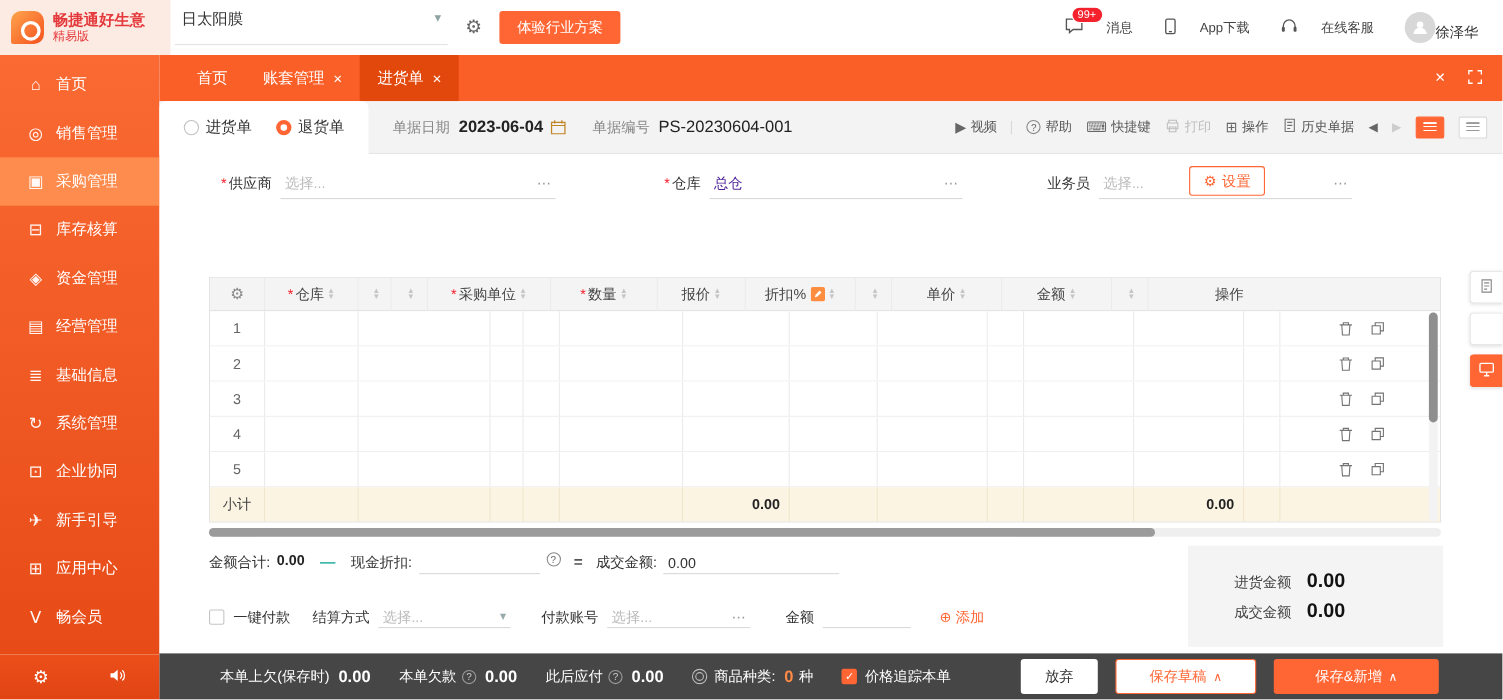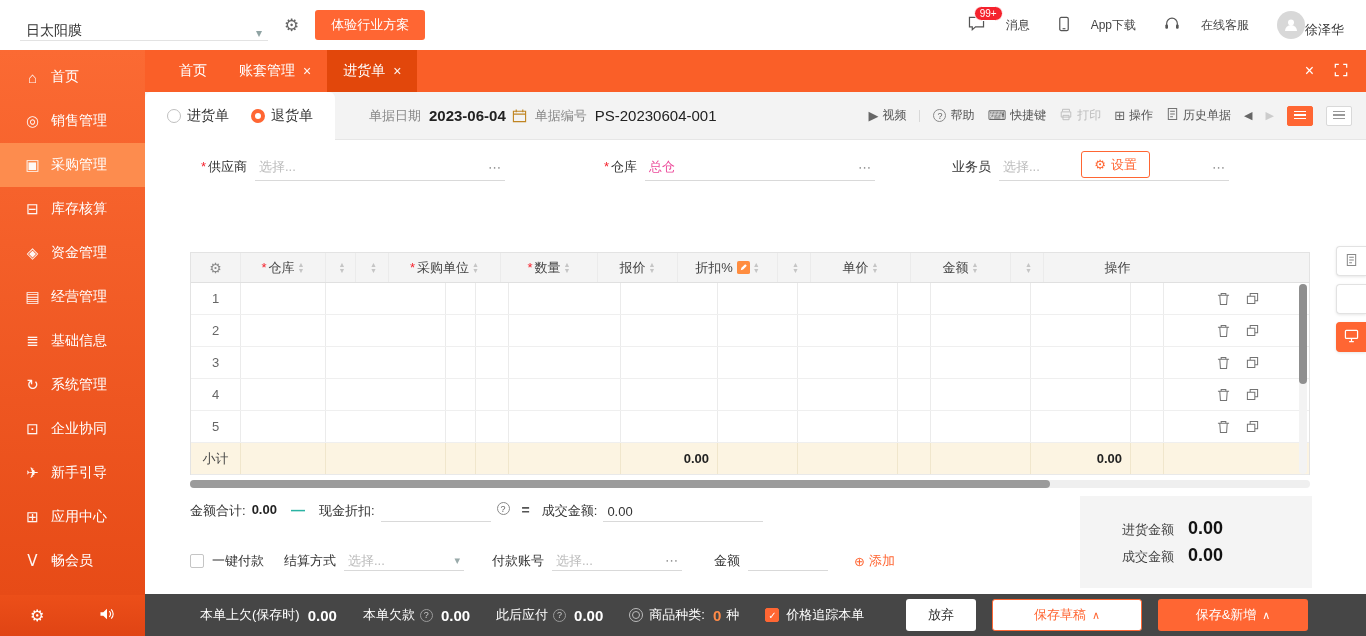--- a/index.html
+++ b/index.html
@@ -7,21 +7,21 @@
 body{font-family:"Liberation Sans","DejaVu Sans",sans-serif;position:relative;background:#fff;color:#333;overflow:hidden;font-size:13px}
 #page{position:absolute;inset:0}
 
 
 #header{position:absolute;left:0;top:0;width:1366px;height:50px;background:#fff;display:flex;align-items:center}
 #logo{width:155px;height:50px;background:#fcebe3;display:flex;align-items:center;padding-left:10px;gap:8px;flex:none}
 .logo-mark{width:30px;height:30px;border-radius:9px 9px 9px 2px;background:linear-gradient(135deg,#ffa54d,#f4511e);position:relative;flex:none}
 .logo-mark::after{content:"";position:absolute;left:9px;top:9px;width:12px;height:12px;border-radius:50%;border:3px solid #fff}
 .logo-text .t1{color:#e4393c;font-size:14px;font-weight:bold;line-height:17px;white-space:nowrap}
 .logo-text .t2{color:#e4393c;font-size:11px;line-height:13px}
-.account-select{margin-left:20px;width:248px;height:32px;border-bottom:1px solid #e3e3e3;display:flex;align-items:flex-end;justify-content:space-between;padding:0 6px;font-size:14px;cursor:pointer}
+.account-select{margin-left:4px;width:248px;height:32px;border-bottom:1px solid #e3e3e3;display:flex;align-items:flex-start;justify-content:space-between;padding:0 6px;font-size:14px;cursor:pointer}
 .caret-down{color:#8fa3a3;font-size:12px}
 .hgear{margin-left:16px;font-size:17px;color:#666;cursor:pointer}
 .trial-btn{margin-left:16px;height:30px;padding:0 16px;background:#ff6633;color:#fff;border:none;border-radius:3px;font-size:13px;cursor:pointer;font-family:inherit}
 #header-right{margin-left:auto;display:flex;align-items:center;gap:28px;padding-right:22px}
 .h-item{display:flex;align-items:center;gap:21px;font-size:12px;color:#444;position:relative;cursor:pointer}
 .badge{position:absolute;top:-10px;left:6px;background:#f5222d;color:#fff;font-size:10px;border-radius:8px;padding:0 5px;line-height:13px;border:1px solid #fff;z-index:2}
 .avatar{width:28px;height:28px;border-radius:50%;background:#d8d8d8;display:flex;align-items:center;justify-content:center;overflow:hidden}
 .user{display:flex;align-items:flex-end;gap:0}
 .uname{font-size:13px;color:#333}
 
@@ -66,21 +66,21 @@
 .vt i{display:block;width:12px;height:9px;background:repeating-linear-gradient(to bottom,currentColor 0 1.5px,transparent 1.5px 3.4px)}
 
 
 #content{position:absolute;left:145px;top:140px;width:1051px;height:454px;background:#fff}
 .form-row{position:absolute;left:0;width:100%;height:30px}
 .fgroup{position:absolute;display:flex;align-items:flex-end}
 .flabel{font-size:13px;color:#333;padding-bottom:5px;white-space:nowrap}
 .reqmark::before{content:"*";color:#f5222d;margin-right:2px}
 .fline{border-bottom:1px solid #d9d9d9;height:27px;display:flex;align-items:center;padding:0 4px;font-size:13px;margin-left:8px;cursor:text}
 .ph{color:#bbb}
-.val{color:#ec4899}
+.val{color:#4c1d95}
 .more{margin-left:auto;color:#999;cursor:pointer;font-size:13px}
 .settings-btn{position:absolute;right:46px;top:-3px;height:27px;padding:0 12px;border:1px solid #ff6633;color:#ff6633;background:#fff;border-radius:3px;display:flex;align-items:center;gap:5px;font-size:13px;cursor:pointer;font-family:inherit}
 
 
 #grid{position:absolute;left:45px;top:112px;width:1120px;border:1px solid #e3e3e3;border-bottom:none;background:#fff}
 .thead{display:flex;height:30px;background:#f4f4f4;border-bottom:1px solid #e0e0e0}
 .trow{display:flex;height:32px;border-bottom:1px solid #efefef;background:#fff}
 .tsub{display:flex;height:32px;background:#fcf4e2;border-bottom:1px solid #e9e9e9}
 .tc{border-right:1px solid #ebebeb;display:flex;align-items:center;justify-content:center;font-size:13px;color:#444;overflow:hidden;flex:none}
 .tc:last-child{border-right:none}
@@ -123,35 +123,42 @@
 #footbar{position:absolute;left:145px;top:594px;width:1221px;height:42px;background:#464646;display:flex;align-items:center;padding:0 58px 0 55px;color:#fff;font-size:13px}
 .f-group{display:flex;align-items:center;margin-right:26px;white-space:nowrap}
 .f-val{font-weight:bold;font-size:15px;margin-left:8px}
 .fq{width:13px;height:13px;border:1px solid #9a9a9a;border-radius:50%;display:inline-flex;align-items:center;justify-content:center;margin-left:5px;flex:none}
 .fq::before{content:"?";font-size:9px;color:#ccc}
 .fdot{width:14px;height:14px;border:1px solid #bbb;border-radius:50%;display:inline-flex;align-items:center;justify-content:center;margin-right:6px;flex:none}
 .fdot::before{content:"";width:6px;height:6px;border:1px solid #bbb;border-radius:50%}
 .orangeval{color:#ff8a47}
 .btn{height:32px;border-radius:3px;font-size:13px;display:flex;align-items:center;justify-content:center;cursor:pointer;font-family:inherit;border:none}
 .btn-plain{background:#fff;color:#333;width:70px;margin-left:auto}
-.btn-draft{background:#fff;color:#ff6633;border:1px solid #ff6633;width:150px;gap:6px;margin-left:16px}
+.btn-draft{background:#fff;color:#ff6633;border:1px solid #ff6633;width:128px;gap:6px;margin-left:16px}
 .btn-save{background:#ff6633;color:#fff;width:150px;gap:6px;margin-left:16px}
 .up{font-size:11px}
 
 
 #floatbar{position:absolute;right:0;top:246px;display:flex;flex-direction:column;gap:8px;z-index:5}
 .fbtn{width:30px;height:30px;background:#fff;border:1px solid #e2e2e2;border-right:none;border-radius:4px 0 0 4px;display:flex;align-items:center;justify-content:center;box-shadow:0 1px 3px rgba(0,0,0,.10);cursor:pointer}
 .fbtn.orange{background:#ff6633;border-color:#ff6633}
 </style>
 </head>
 <body>
 
 <div id="page">
 
   <header id="header">
+    <div id="logo">
+      <div class="logo-mark"></div>
+      <div class="logo-text">
+        <div class="t1">畅捷通好生意</div>
+        <div class="t2">精易版</div>
+      </div>
+    </div>
     <div class="account-select">
       <span>日太阳膜</span>
       <span class="caret-down">▾</span>
     </div>
     <span class="hgear">⚙</span>
     <button class="trial-btn">体验行业方案</button>
     <div id="header-right">
       <div class="h-item">
         <span class="badge">99+</span>
         <span><svg width="17" height="15" viewBox="0 0 18 16">
@@ -268,28 +275,28 @@
     <div class="doc-type">
       <label class="radio">
           <span class="rdot"></span>
           <span>进货单</span>
         </label>
       <label class="radio sel">
           <span class="rdot"></span>
           <span>退货单</span>
         </label>
     </div>
-    <span class="field-label" style="margin-left:34px">单据日期</span>
+    <span class="field-label" style="margin-left:22px">单据日期</span>
     <span class="docdate">2023-06-04</span>
     <span class="calico">
         <svg width="15" height="15" viewBox="0 0 16 16">
           <path d="M1.5 3.5h13v11h-13zM1.5 6.5h13M4.5 1.5v3M11.5 1.5v3" fill="none" stroke="#c08522" stroke-width="1.2"></path>
         </svg>
       </span>
-    <span class="field-label" style="margin-left:8px">单据编号</span>
+    <span class="field-label" style="margin-left:24px">单据编号</span>
     <span class="docno">PS-20230604-001</span>
     <div id="tb-right">
       <span class="tbi">
           <span class="gi">▶</span>
           <span>视频</span>
         </span>
       <span class="sep"></span>
       <span class="tbi">
           <span class="qmark"></span>
           <span>帮助</span>

